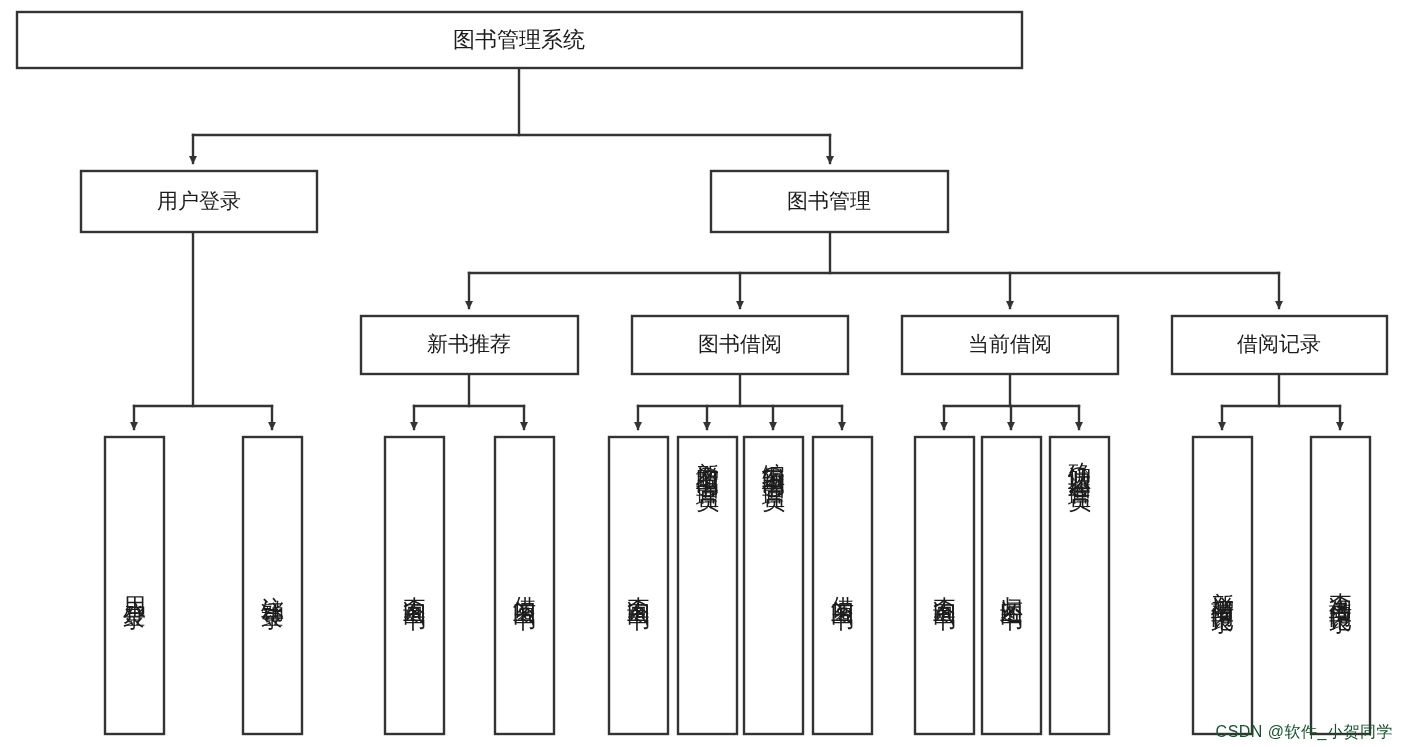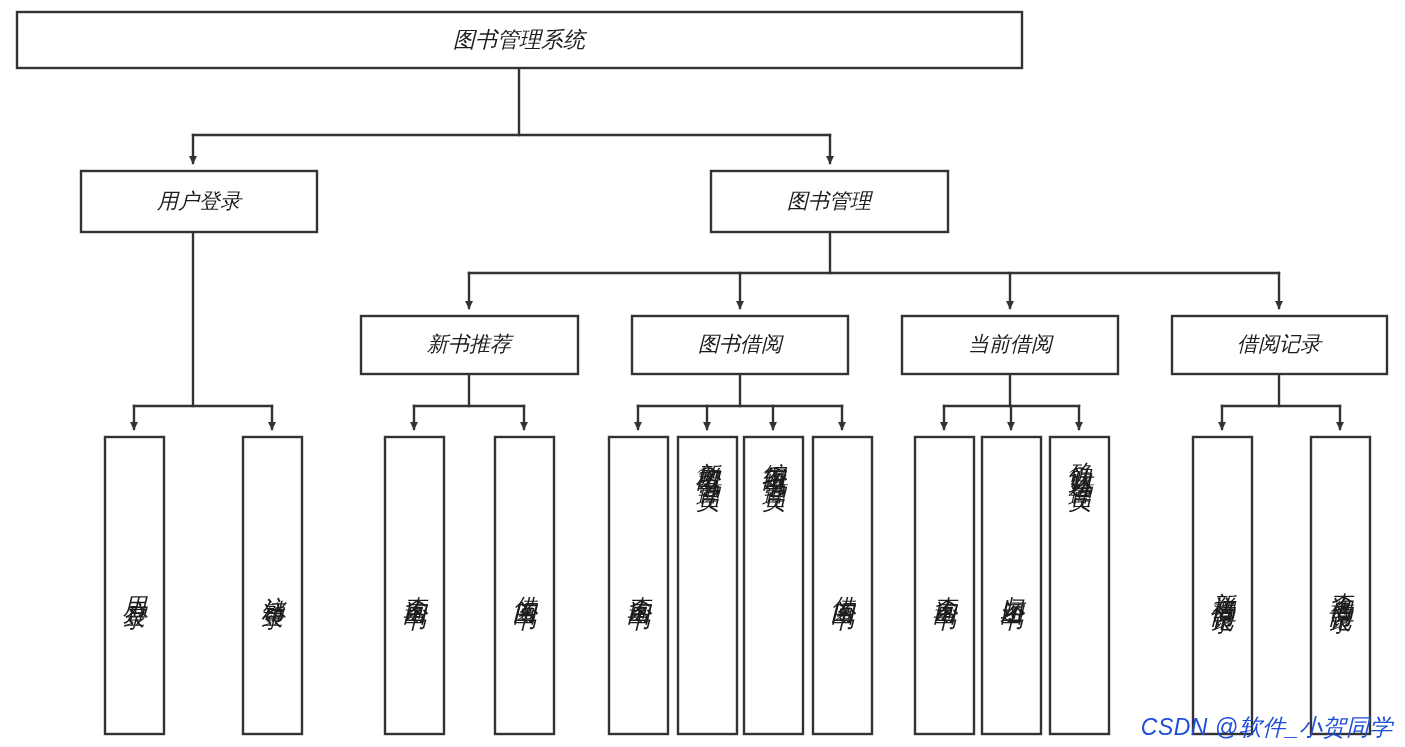--- a/index.html
+++ b/index.html
@@ -10,21 +10,20 @@
   body {
     width: 1405px;
     height: 747px;
     font-family: "Liberation Sans", "DejaVu Sans", sans-serif;
     overflow: hidden;
   }
   #diagram-root {
     position: relative;
     width: 1405px;
     height: 747px;
-    font-style: italic;
   }
   svg#tree-svg {
     position: absolute;
     top: 0;
     left: 0;
     width: 1405px;
     height: 747px;
   }
   .node-box {
     fill: #ffffff;
@@ -62,22 +61,22 @@
     line-height: 1.18;
     letter-spacing: 4px;
     color: #1c1c1c;
     white-space: nowrap;
   }
   .watermark {
     position: absolute;
     right: 12px;
     bottom: 4px;
     font-family: "Liberation Sans", "DejaVu Sans", sans-serif;
-    font-size: 23px;
-    color: #1d4ed8;
+    font-size: 16px;
+    color: #14532d;
     letter-spacing: 0.5px;
     white-space: nowrap;
   }
 </style>
 </head>
 <body>
 
 <div id="diagram-root">
 
   <svg id="tree-svg" viewBox="0 0 1405 747">

